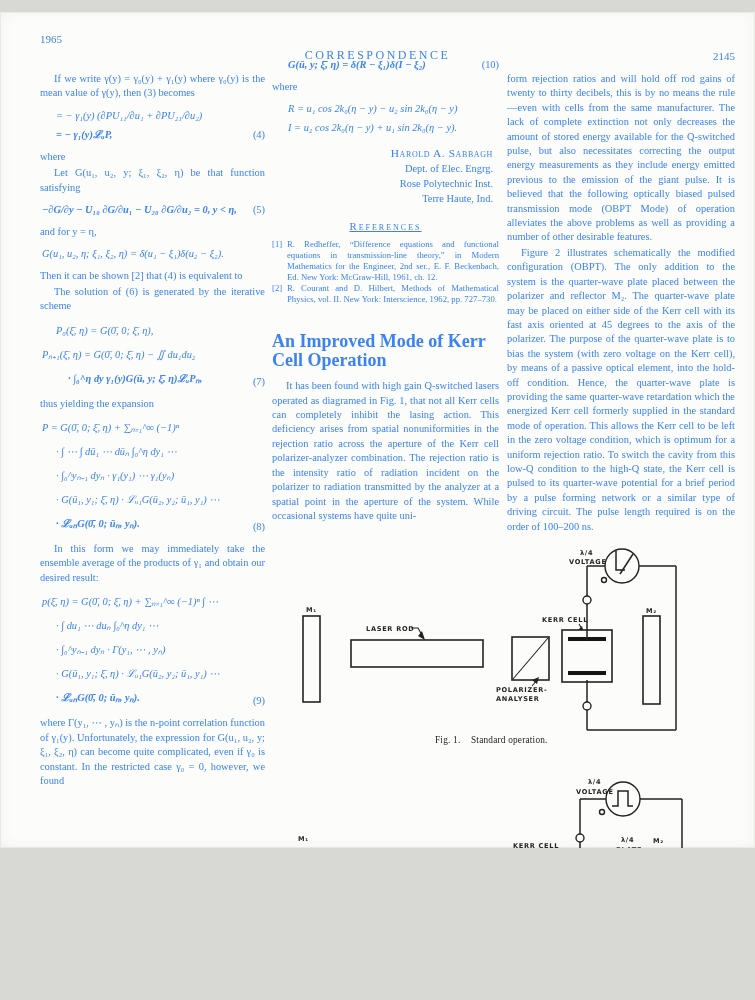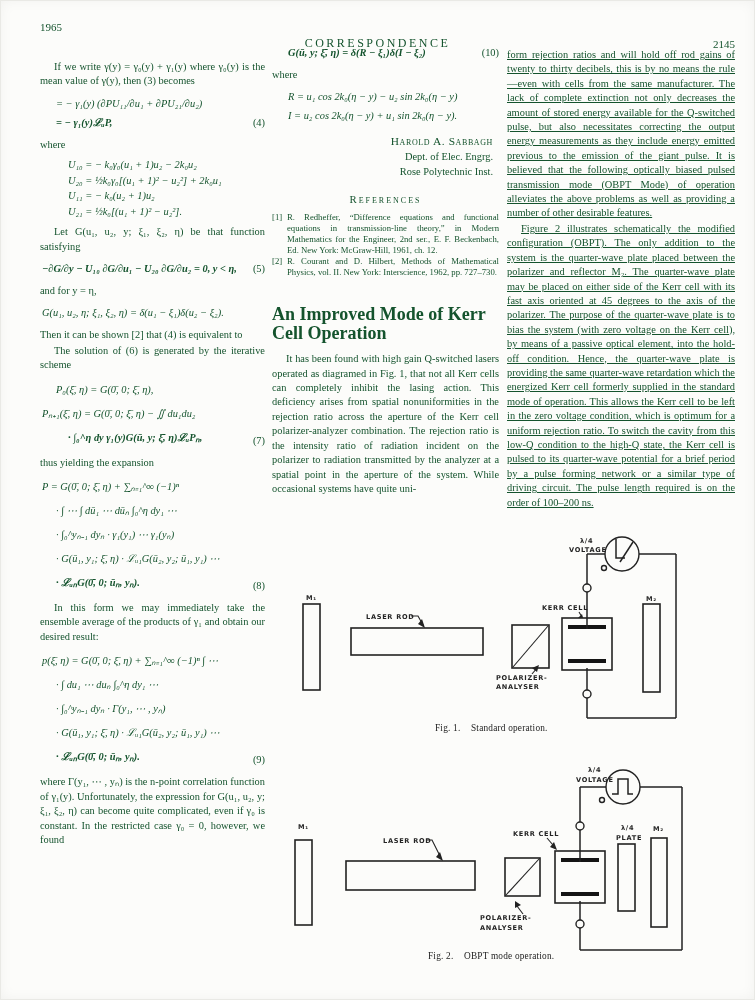--- a/index.html
+++ b/index.html
@@ -1,33 +1,33 @@
 <!DOCTYPE html>
 <html><head>
 <meta charset="utf-8">
 <style>
   html,body { margin:0; padding:0; background:#d8d8d4; }
   .page {
-    position:relative; width:755px; height:1000px; margin:0 auto;
-    background:#fcfcfa; color:#14532d;
+    position:relative; width:755px; height:836px; margin:12px auto;
+    background:#fcfcfa; color:#3b82f6;
     font-family:"Liberation Serif", serif;
     box-shadow: inset 0 0 0 1px #e9e9e5, inset 0 0 14px rgba(0,0,0,0.05);
     overflow:hidden;
   }
   
   .hdr-year { position:absolute; left:40px; top:21px; font-size:11px; }
   .hdr-title { position:absolute; left:0; right:0; top:36px; text-align:center;
     font-size:12px; letter-spacing:2.5px; }
   .hdr-page { position:absolute; right:20px; top:38px; font-size:11px; }
 
   
   .col { position:absolute; font-size:10.4px; line-height:14.4px; text-align:justify; }
   .col-left  { left:40px;  top:60px; width:225px; }
   .col-mid   { left:272px; top:38px; width:227px; }
-  .col-right { left:507px; top:48px; width:228px;text-decoration:underline; }
+  .col-right { left:507px; top:60px; width:228px; }
 
   p.bp { margin:0 0 1px 0; }
   p.ind { text-indent:14px; }
   p.gap { margin-top:2px; }
 
   
   .eq { margin:5px 0 6px 2px; font-style:italic; }
   .eqline { display:block; line-height:19px; }
   .eqline.tall { line-height:24px; }
   .eqline.ind1 { padding-left:26px; }
@@ -37,21 +37,21 @@
   .eqnum { flex:0 0 auto; font-style:normal; margin-left:6px; line-height:19px; }
   .udefs .eqline { line-height:15.5px; padding-left:26px; }
 
   
   .sig { text-align:right; margin:9px 6px 2px 0; line-height:15px; }
   .sig-name { font-variant:small-caps; letter-spacing:0.6px; font-size:11.4px; }
   .sig-line { font-size:10.4px; }
 
   
   .refhead { text-align:center; font-variant:small-caps; letter-spacing:2px;
-    font-size:10.8px; margin:13px 0 5px 0; }
+    font-size:10.8px; margin:13px 0 5px 0;text-decoration:underline; }
   .ref { display:flex; font-size:8.7px; line-height:10.9px; text-align:justify; margin-bottom:1px; }
   .ref-num { flex:0 0 15px; }
   .ref-text { flex:1 1 auto; }
 
   
   .sect { font-weight:bold; font-size:18px; line-height:18.5px; margin:27px 0 10px 0;
     text-align:left; }
 
   
   .figs { position:absolute; left:280px; top:532px; width:468px; height:462px; }
@@ -78,26 +78,20 @@
   <div class="col col-left">
     <p class="bp ind">If we write γ(y) = γ₀(y) + γ₁(y) where γ₀(y) is the mean value of γ(y), then (3) becomes</p>
     <div class="eq">
       <span class="eqline ind2">= − γ₁(y) (∂PU₁₁/∂u₁ + ∂PU₂₁/∂u₂)</span>
       <span class="eqrow">
           <span class="eqline ind2">= − γ₁(y)ℒᵤP,</span>
           <span class="eqnum">(4)</span>
         </span>
     </div>
     <p class="bp">where</p>
-    <div class="eq udefs">
-      <span class="eqline">U₁₀ = − k₀γ₀(u₁ + 1)u₂ − 2k₀u₂</span>
-      <span class="eqline">U₂₀ = ½k₀γ₀[(u₁ + 1)² − u₂²] + 2k₀u₁</span>
-      <span class="eqline">U₁₁ = − k₀(u₂ + 1)u₂</span>
-      <span class="eqline">U₂₁ = ½k₀[(u₁ + 1)² − u₂²].</span>
-    </div>
     <p class="bp ind gap">Let G(u₁, u₂, y; ξ₁, ξ₂, η) be that function satisfying</p>
     <div class="eq">
       <span class="eqrow">
           <span class="eqline">−∂G/∂y − U₁₀ ∂G/∂u₁ − U₂₀ ∂G/∂u₂ = 0,  y &lt; η,</span>
           <span class="eqnum">(5)</span>
         </span>
     </div>
     <p class="bp">and for y = η,</p>
     <div class="eq">
       <span class="eqline">G(u₁, u₂, η; ξ₁, ξ₂, η) = δ(u₁ − ξ₁)δ(u₂ − ξ₂).</span>
@@ -146,20 +140,21 @@
     </div>
     <p class="bp">where</p>
     <div class="eq">
       <span class="eqline ind2">R = u₁ cos 2k₀(η − y) − u₂ sin 2k₀(η − y)</span>
       <span class="eqline ind2">I = u₂ cos 2k₀(η − y) + u₁ sin 2k₀(η − y).</span>
     </div>
     <div class="sig">
       <div class="sig-name">Harold A. Sabbagh</div>
       <div class="sig-line">Dept. of Elec. Engrg.</div>
       <div class="sig-line">Rose Polytechnic Inst.</div>
+      <div class="sig-line">Terre Haute, Ind.</div>
     </div>
     <div class="refhead">References</div>
     <div class="ref">
       <span class="ref-num">[1]</span>
       <span class="ref-text">R. Redheffer, “Difference equations and functional equations in transmission-line theory,” in Modern Mathematics for the Engineer, 2nd ser., E. F. Beckenbach, Ed. New York: McGraw-Hill, 1961, ch. 12.</span>
     </div>
     <div class="ref">
       <span class="ref-num">[2]</span>
       <span class="ref-text">R. Courant and D. Hilbert, Methods of Mathematical Physics, vol. II. New York: Interscience, 1962, pp. 727–730.</span>
     </div>

